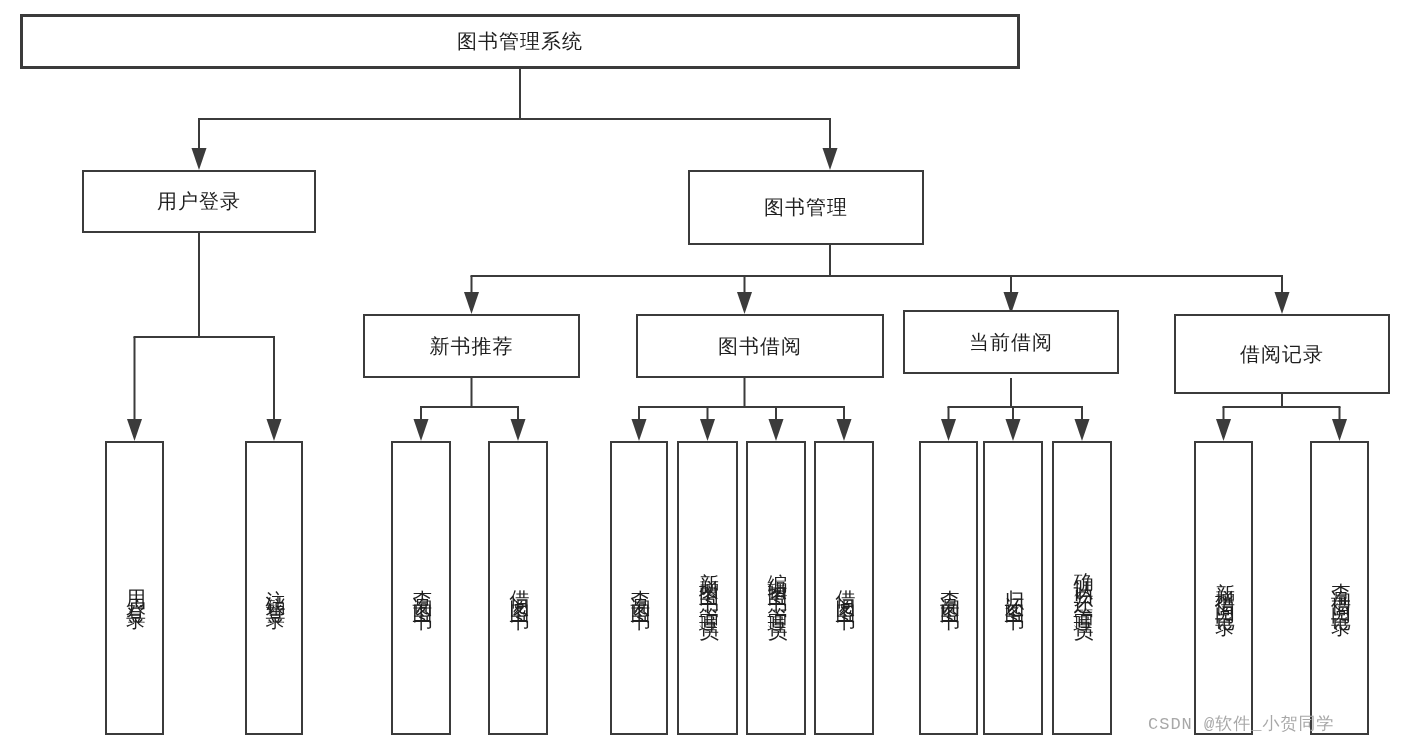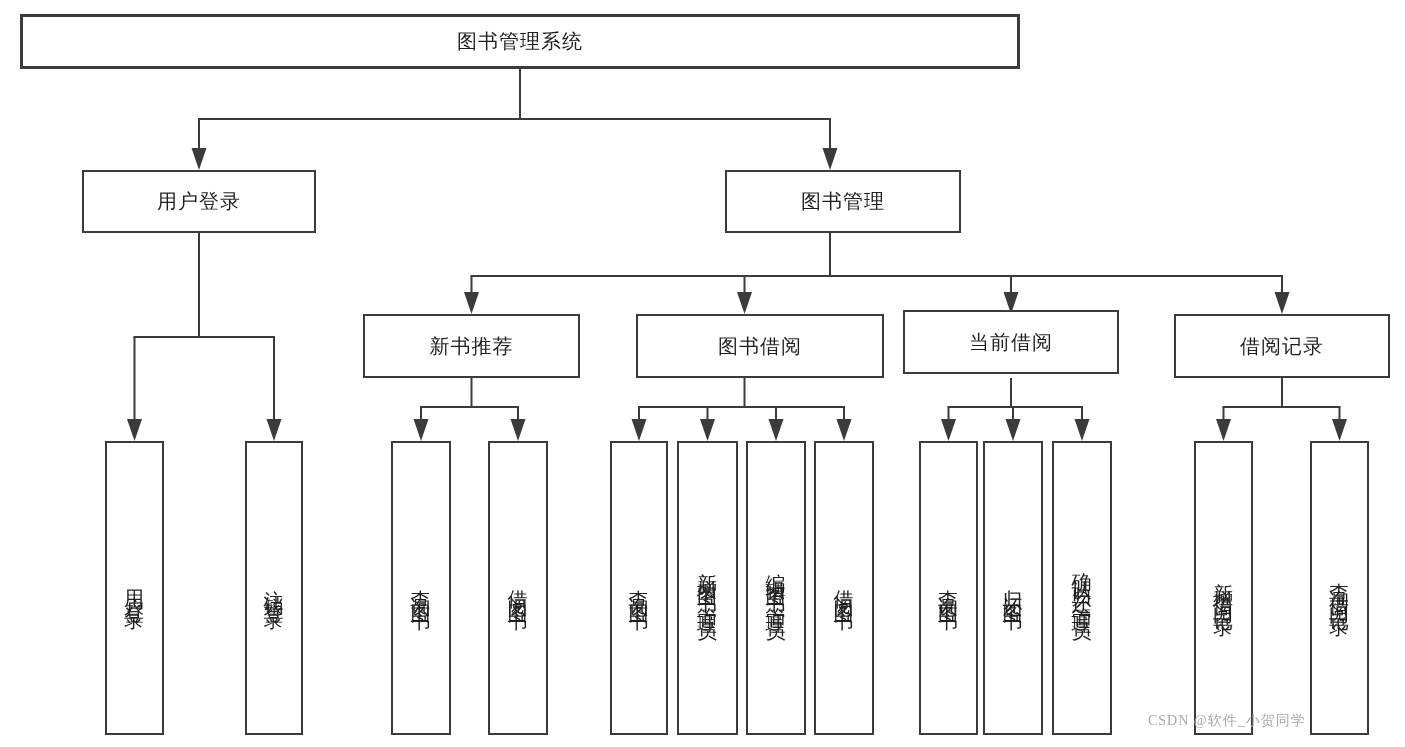--- a/index.html
+++ b/index.html
@@ -1,21 +1,21 @@
 <!DOCTYPE html>
 <html><head>
 <meta charset="utf-8">
 <style>
   html,body{margin:0;padding:0;background:#ffffff;}
   .canvas{
     position:relative;
     width:1405px;height:747px;
     background:#ffffff;
     overflow:hidden;
-    font-family:Liberation Serif, serif;
+    font-family:Liberation Mono, monospace;
     color:#1f1f1f;
   }
   .connectors{position:absolute;left:0;top:0;}
   .box{
     position:absolute;
     box-sizing:border-box;
     border:2px solid #3b3b3b;
     background:#ffffff;
     display:flex;
     align-items:center;
@@ -35,21 +35,21 @@
     justify-content:center;
     writing-mode:vertical-rl;
     text-orientation:mixed;
     font-size:20px;
     letter-spacing:7px;
     line-height:1;
   }
   .watermark{
     position:absolute;
     left:1148px;top:712px;
-    font-size:14px;
+    font-size:17px;
     color:#a8a8a8;
     letter-spacing:1px;
     white-space:nowrap;
   }
 </style>
 </head>
 <body>
 
 <div class="canvas">
 
@@ -115,26 +115,26 @@
       <polygon points="1005.5,419 1020.5,419 1013,441"></polygon>
       <polygon points="1074.5,419 1089.5,419 1082,441"></polygon>
       <polygon points="1216,419 1231,419 1223.5,441"></polygon>
       <polygon points="1332,419 1347,419 1339.5,441"></polygon>
     </g>
   </svg>
 
   <div class="box lvl1" style="left:20px;top:14px;width:1000px;height:55px">图书管理系统</div>
 
   <div class="box" style="left:82px;top:170px;width:234px;height:63px">用户登录</div>
-  <div class="box" style="left:725px;top:170px;width:236px;height:63px">图书管理</div>
+  <div class="box" style="left:688px;top:170px;width:236px;height:75px">图书管理</div>
 
   <div class="box" style="left:363px;top:314px;width:217px;height:64px">新书推荐</div>
   <div class="box" style="left:636px;top:314px;width:248px;height:64px">图书借阅</div>
   <div class="box" style="left:903px;top:310px;width:216px;height:64px">当前借阅</div>
-  <div class="box" style="left:1174px;top:314px;width:216px;height:64px">借阅记录</div>
+  <div class="box" style="left:1174px;top:314px;width:216px;height:80px">借阅记录</div>
 
   <div class="vbox" style="left:105px;top:441px;width:59px;height:294px">用户登录</div>
   <div class="vbox" style="left:245px;top:441px;width:58px;height:294px">注销登录</div>
 
   <div class="vbox" style="left:391px;top:441px;width:60px;height:294px">查询图书</div>
   <div class="vbox" style="left:488px;top:441px;width:60px;height:294px">借阅图书</div>
 
   <div class="vbox" style="left:610px;top:441px;width:58px;height:294px">查询图书</div>
   <div class="vbox" style="left:677px;top:441px;width:61px;height:294px">新增图书（管理员）</div>
   <div class="vbox" style="left:746px;top:441px;width:60px;height:294px">编辑图书（管理员）</div>

